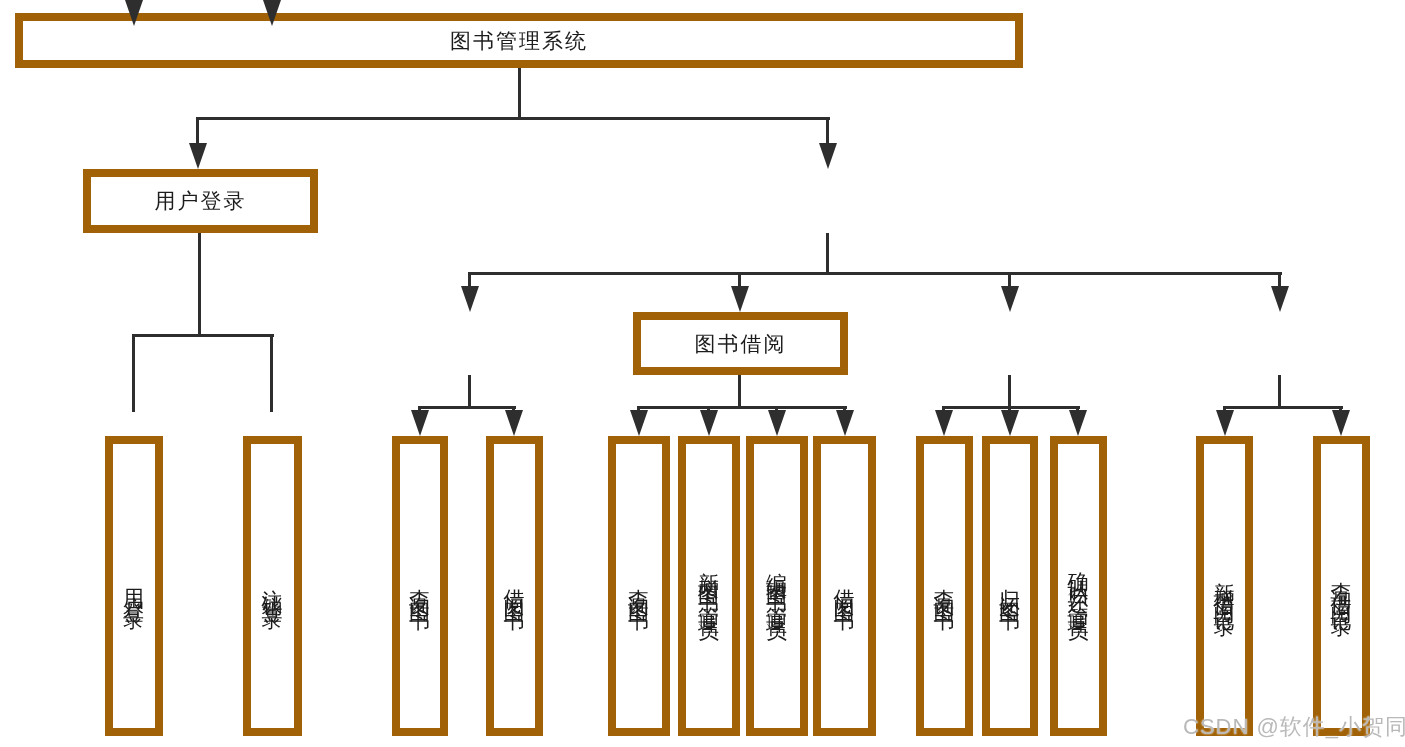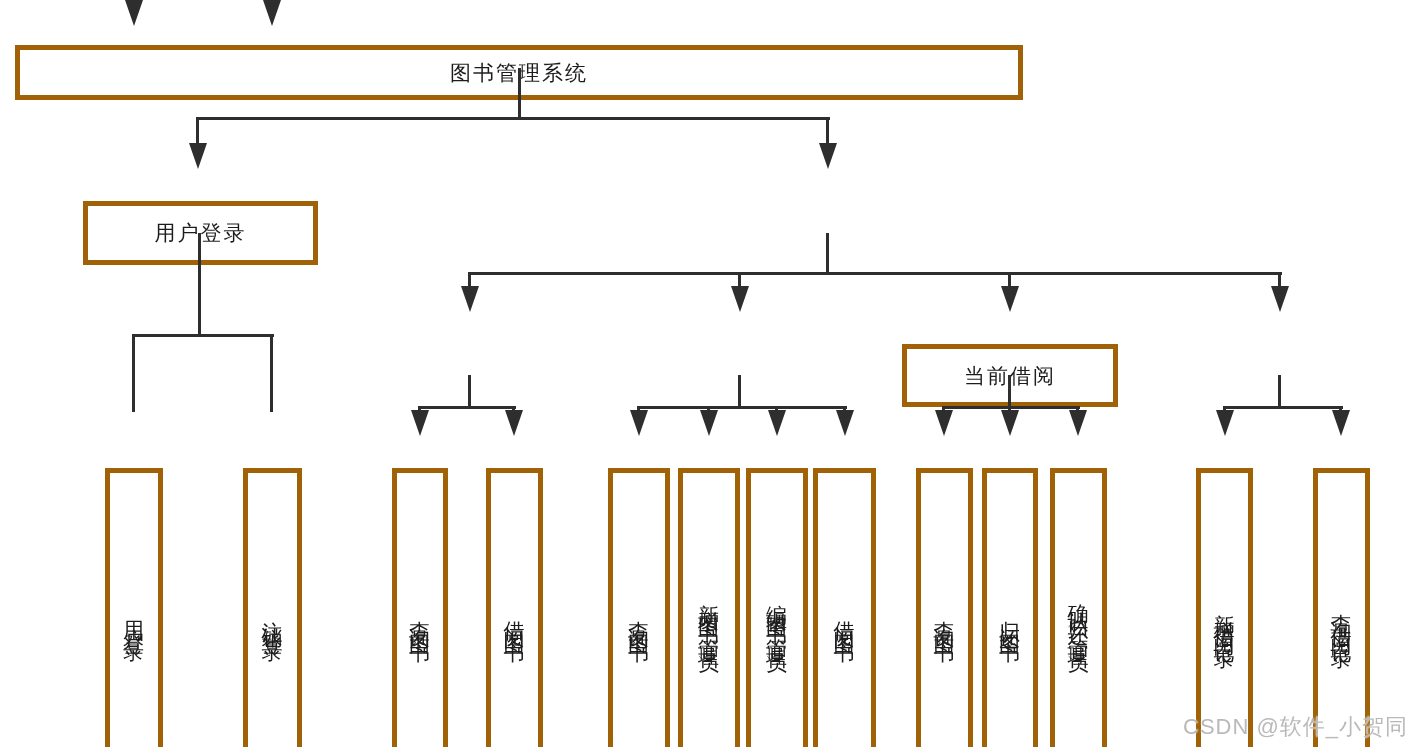--- a/index.html
+++ b/index.html
@@ -7,27 +7,26 @@
     position:relative;
     width:1405px;height:747px;
     background:#ffffff;
     font-family:"Liberation Sans","DejaVu Sans",sans-serif;
     overflow:hidden;
   }
   
   .box{
     position:absolute;
     box-sizing:border-box;
-    border:5px solid #a16207;
+    border:8px solid #a16207;
     background:#ffffff;
     display:flex;align-items:center;justify-content:center;
     font-size:21px;color:#1c1c1c;
     letter-spacing:2px;
     text-align:center;
-    margin-top:32px;
   }
   .vbox{
     writing-mode:vertical-rl;
     letter-spacing:7px;
     font-size:21px;
     line-height:1;
   }
   #n-root{left:15px;top:13px;width:1008px;height:55px;}
   #n-user{left:83px;top:169px;width:235px;height:64px;}
   #n-mgmt{left:712px;top:169px;width:235px;height:64px;}
@@ -106,21 +105,21 @@
 </style>
 </head>
 <body>
 
 <div id="canvas">
 
   <div class="box" id="n-root">图书管理系统</div>
 
   <div class="box" id="n-user">用户登录</div>
 
-  <div class="box" id="n-cb">当前借阅</div>
+  <div class="box" id="n-bb">图书借阅</div>
 
   <div class="box vbox leaf" id="lf-login">用户登录</div>
   <div class="box vbox leaf" id="lf-logout">注销登录</div>
   <div class="box vbox leaf" id="lf-rec-q">查询图书</div>
   <div class="box vbox leaf" id="lf-rec-b">借阅图书</div>
   <div class="box vbox leaf" id="lf-bb-q">查询图书</div>
   <div class="box vbox leaf" id="lf-bb-a">新增图书（管理员）</div>
   <div class="box vbox leaf" id="lf-bb-e">编辑图书（管理员）</div>
   <div class="box vbox leaf" id="lf-bb-b">借阅图书</div>
   <div class="box vbox leaf" id="lf-cb-q">查询图书</div>

